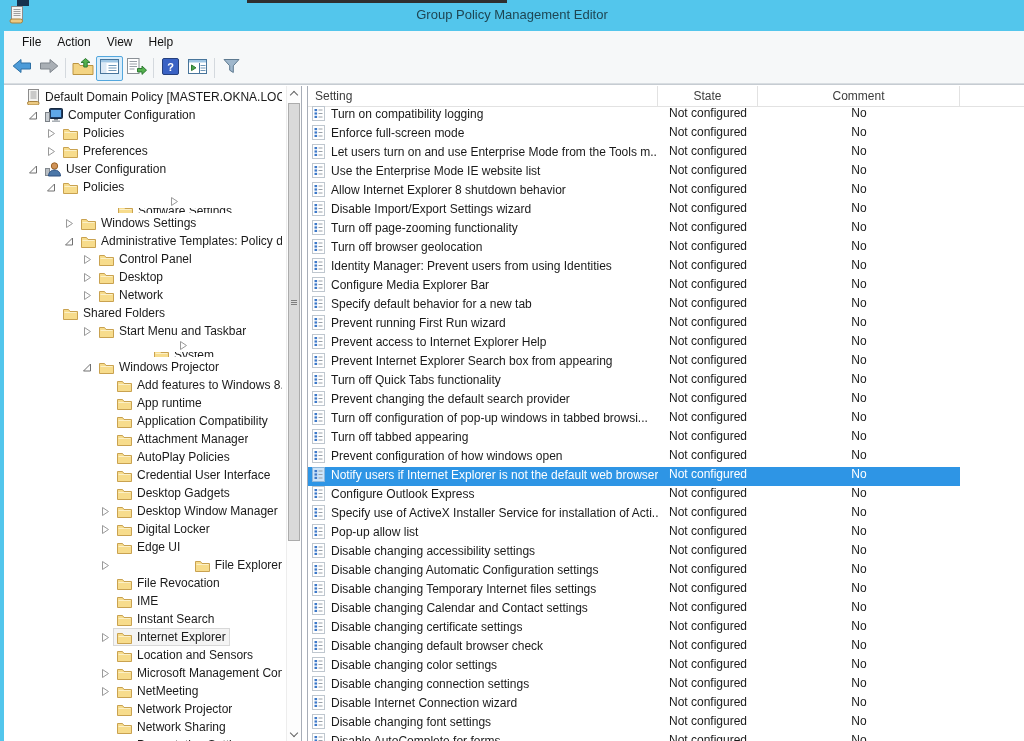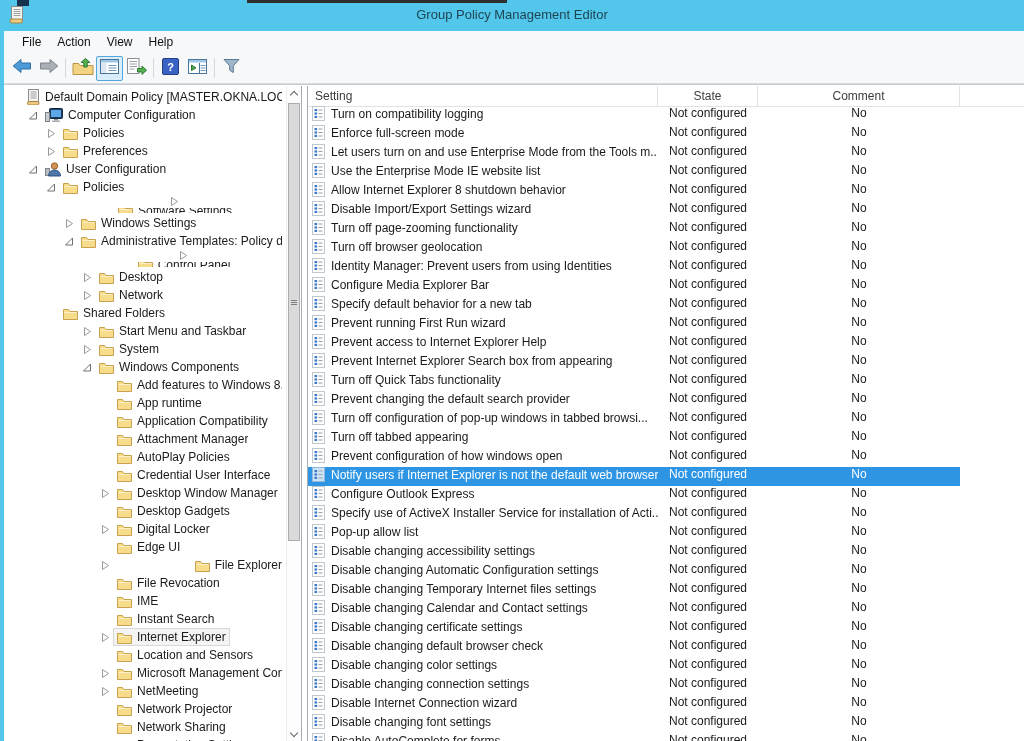--- a/index.html
+++ b/index.html
@@ -314,126 +314,126 @@
             <span class="tree-hit">
               <span class="tree-icon">
                 <svg width="15" height="13" viewBox="0 0 15 13">
                   <path d="M0.5 2.5h5l1.5 2h7.5v8H0.5z" fill="#F7DC8C" stroke="#C9A250"></path>
                   <path d="M1.5 5.5h12" stroke="#FBF0C8" fill="none"></path>
                 </svg>
               </span>
               <span class="tree-label">Administrative Templates: Policy def</span>
             </span>
           </div>
+          <div class="tree-row" style="padding-left: 78px;">
+            <span class="expander">
+              <svg width="9" height="9" viewBox="0 0 9 9">
+                <path d="M1.5 0.5L7.5 4.5L1.5 8.5z" fill="#FDFDFD" stroke="#9A9A9A"></path>
+              </svg>
+            </span>
+            <span class="tree-hit">
+              <span class="tree-icon">
+                <svg width="15" height="13" viewBox="0 0 15 13">
+                  <path d="M0.5 2.5h5l1.5 2h7.5v8H0.5z" fill="#F7DC8C" stroke="#C9A250"></path>
+                  <path d="M1.5 5.5h12" stroke="#FBF0C8" fill="none"></path>
+                </svg>
+              </span>
+              <span class="tree-label">Control Panel</span>
+            </span>
+          </div>
+          <div class="tree-row" style="padding-left: 78px;">
+            <span class="expander">
+              <svg width="9" height="9" viewBox="0 0 9 9">
+                <path d="M1.5 0.5L7.5 4.5L1.5 8.5z" fill="#FDFDFD" stroke="#9A9A9A"></path>
+              </svg>
+            </span>
+            <span class="tree-hit">
+              <span class="tree-icon">
+                <svg width="15" height="13" viewBox="0 0 15 13">
+                  <path d="M0.5 2.5h5l1.5 2h7.5v8H0.5z" fill="#F7DC8C" stroke="#C9A250"></path>
+                  <path d="M1.5 5.5h12" stroke="#FBF0C8" fill="none"></path>
+                </svg>
+              </span>
+              <span class="tree-label">Desktop</span>
+            </span>
+          </div>
+          <div class="tree-row" style="padding-left: 78px;">
+            <span class="expander">
+              <svg width="9" height="9" viewBox="0 0 9 9">
+                <path d="M1.5 0.5L7.5 4.5L1.5 8.5z" fill="#FDFDFD" stroke="#9A9A9A"></path>
+              </svg>
+            </span>
+            <span class="tree-hit">
+              <span class="tree-icon">
+                <svg width="15" height="13" viewBox="0 0 15 13">
+                  <path d="M0.5 2.5h5l1.5 2h7.5v8H0.5z" fill="#F7DC8C" stroke="#C9A250"></path>
+                  <path d="M1.5 5.5h12" stroke="#FBF0C8" fill="none"></path>
+                </svg>
+              </span>
+              <span class="tree-label">Network</span>
+            </span>
+          </div>
+          <div class="tree-row" style="padding-left: 42px;">
+            <span class="expander"></span>
+            <span class="tree-hit">
+              <span class="tree-icon">
+                <svg width="15" height="13" viewBox="0 0 15 13">
+                  <path d="M0.5 2.5h5l1.5 2h7.5v8H0.5z" fill="#F7DC8C" stroke="#C9A250"></path>
+                  <path d="M1.5 5.5h12" stroke="#FBF0C8" fill="none"></path>
+                </svg>
+              </span>
+              <span class="tree-label">Shared Folders</span>
+            </span>
+          </div>
+          <div class="tree-row" style="padding-left: 78px;">
+            <span class="expander">
+              <svg width="9" height="9" viewBox="0 0 9 9">
+                <path d="M1.5 0.5L7.5 4.5L1.5 8.5z" fill="#FDFDFD" stroke="#9A9A9A"></path>
+              </svg>
+            </span>
+            <span class="tree-hit">
+              <span class="tree-icon">
+                <svg width="15" height="13" viewBox="0 0 15 13">
+                  <path d="M0.5 2.5h5l1.5 2h7.5v8H0.5z" fill="#F7DC8C" stroke="#C9A250"></path>
+                  <path d="M1.5 5.5h12" stroke="#FBF0C8" fill="none"></path>
+                </svg>
+              </span>
+              <span class="tree-label">Start Menu and Taskbar</span>
+            </span>
+          </div>
           <div class="tree-row" style="padding-left: 78px; flex-direction: column;">
             <span class="expander">
               <svg width="9" height="9" viewBox="0 0 9 9">
                 <path d="M1.5 0.5L7.5 4.5L1.5 8.5z" fill="#FDFDFD" stroke="#9A9A9A"></path>
               </svg>
             </span>
             <span class="tree-hit">
               <span class="tree-icon">
                 <svg width="15" height="13" viewBox="0 0 15 13">
                   <path d="M0.5 2.5h5l1.5 2h7.5v8H0.5z" fill="#F7DC8C" stroke="#C9A250"></path>
                   <path d="M1.5 5.5h12" stroke="#FBF0C8" fill="none"></path>
                 </svg>
               </span>
-              <span class="tree-label">Control Panel</span>
+              <span class="tree-label">System</span>
             </span>
           </div>
           <div class="tree-row" style="padding-left: 78px;">
             <span class="expander">
               <svg width="9" height="9" viewBox="0 0 9 9">
-                <path d="M1.5 0.5L7.5 4.5L1.5 8.5z" fill="#FDFDFD" stroke="#9A9A9A"></path>
-              </svg>
-            </span>
-            <span class="tree-hit">
-              <span class="tree-icon">
-                <svg width="15" height="13" viewBox="0 0 15 13">
-                  <path d="M0.5 2.5h5l1.5 2h7.5v8H0.5z" fill="#F7DC8C" stroke="#C9A250"></path>
-                  <path d="M1.5 5.5h12" stroke="#FBF0C8" fill="none"></path>
-                </svg>
-              </span>
-              <span class="tree-label">Desktop</span>
-            </span>
-          </div>
-          <div class="tree-row" style="padding-left: 78px;">
-            <span class="expander">
-              <svg width="9" height="9" viewBox="0 0 9 9">
-                <path d="M1.5 0.5L7.5 4.5L1.5 8.5z" fill="#FDFDFD" stroke="#9A9A9A"></path>
-              </svg>
-            </span>
-            <span class="tree-hit">
-              <span class="tree-icon">
-                <svg width="15" height="13" viewBox="0 0 15 13">
-                  <path d="M0.5 2.5h5l1.5 2h7.5v8H0.5z" fill="#F7DC8C" stroke="#C9A250"></path>
-                  <path d="M1.5 5.5h12" stroke="#FBF0C8" fill="none"></path>
-                </svg>
-              </span>
-              <span class="tree-label">Network</span>
-            </span>
-          </div>
-          <div class="tree-row" style="padding-left: 42px;">
-            <span class="expander"></span>
-            <span class="tree-hit">
-              <span class="tree-icon">
-                <svg width="15" height="13" viewBox="0 0 15 13">
-                  <path d="M0.5 2.5h5l1.5 2h7.5v8H0.5z" fill="#F7DC8C" stroke="#C9A250"></path>
-                  <path d="M1.5 5.5h12" stroke="#FBF0C8" fill="none"></path>
-                </svg>
-              </span>
-              <span class="tree-label">Shared Folders</span>
-            </span>
-          </div>
-          <div class="tree-row" style="padding-left: 78px;">
-            <span class="expander">
-              <svg width="9" height="9" viewBox="0 0 9 9">
-                <path d="M1.5 0.5L7.5 4.5L1.5 8.5z" fill="#FDFDFD" stroke="#9A9A9A"></path>
-              </svg>
-            </span>
-            <span class="tree-hit">
-              <span class="tree-icon">
-                <svg width="15" height="13" viewBox="0 0 15 13">
-                  <path d="M0.5 2.5h5l1.5 2h7.5v8H0.5z" fill="#F7DC8C" stroke="#C9A250"></path>
-                  <path d="M1.5 5.5h12" stroke="#FBF0C8" fill="none"></path>
-                </svg>
-              </span>
-              <span class="tree-label">Start Menu and Taskbar</span>
-            </span>
-          </div>
-          <div class="tree-row" style="padding-left: 78px;">
-            <span class="expander">
-              <svg width="9" height="9" viewBox="0 0 9 9">
-                <path d="M1.5 0.5L7.5 4.5L1.5 8.5z" fill="#FDFDFD" stroke="#9A9A9A"></path>
-              </svg>
-            </span>
-            <span class="tree-hit">
-              <span class="tree-icon">
-                <svg width="15" height="13" viewBox="0 0 15 13">
-                  <path d="M0.5 2.5h5l1.5 2h7.5v8H0.5z" fill="#F7DC8C" stroke="#C9A250"></path>
-                  <path d="M1.5 5.5h12" stroke="#FBF0C8" fill="none"></path>
-                </svg>
-              </span>
-              <span class="tree-label">System</span>
-            </span>
-          </div>
-          <div class="tree-row" style="padding-left: 78px;">
-            <span class="expander">
-              <svg width="9" height="9" viewBox="0 0 9 9">
                 <path d="M7.5 1V8H0.5z" fill="#FDFDFD" stroke="#707070"></path>
               </svg>
             </span>
             <span class="tree-hit">
               <span class="tree-icon">
                 <svg width="15" height="13" viewBox="0 0 15 13">
                   <path d="M0.5 2.5h5l1.5 2h7.5v8H0.5z" fill="#F7DC8C" stroke="#C9A250"></path>
                   <path d="M1.5 5.5h12" stroke="#FBF0C8" fill="none"></path>
                 </svg>
               </span>
-              <span class="tree-label">Windows Components</span>
+              <span class="tree-label">Windows Projector</span>
             </span>
           </div>
           <div class="tree-row" style="padding-left: 96px;">
             <span class="expander"></span>
             <span class="tree-hit">
               <span class="tree-icon">
                 <svg width="15" height="13" viewBox="0 0 15 13">
                   <path d="M0.5 2.5h5l1.5 2h7.5v8H0.5z" fill="#F7DC8C" stroke="#C9A250"></path>
                   <path d="M1.5 5.5h12" stroke="#FBF0C8" fill="none"></path>
                 </svg>
@@ -495,45 +495,45 @@
               <span class="tree-icon">
                 <svg width="15" height="13" viewBox="0 0 15 13">
                   <path d="M0.5 2.5h5l1.5 2h7.5v8H0.5z" fill="#F7DC8C" stroke="#C9A250"></path>
                   <path d="M1.5 5.5h12" stroke="#FBF0C8" fill="none"></path>
                 </svg>
               </span>
               <span class="tree-label">Credential User Interface</span>
             </span>
           </div>
           <div class="tree-row" style="padding-left: 96px;">
+            <span class="expander"></span>
+            <span class="tree-hit">
+              <span class="tree-icon">
+                <svg width="15" height="13" viewBox="0 0 15 13">
+                  <path d="M0.5 2.5h5l1.5 2h7.5v8H0.5z" fill="#F7DC8C" stroke="#C9A250"></path>
+                  <path d="M1.5 5.5h12" stroke="#FBF0C8" fill="none"></path>
+                </svg>
+              </span>
+              <span class="tree-label">Desktop Gadgets</span>
+            </span>
+          </div>
+          <div class="tree-row" style="padding-left: 96px;">
             <span class="expander">
               <svg width="9" height="9" viewBox="0 0 9 9">
                 <path d="M1.5 0.5L7.5 4.5L1.5 8.5z" fill="#FDFDFD" stroke="#9A9A9A"></path>
               </svg>
             </span>
             <span class="tree-hit">
               <span class="tree-icon">
                 <svg width="15" height="13" viewBox="0 0 15 13">
                   <path d="M0.5 2.5h5l1.5 2h7.5v8H0.5z" fill="#F7DC8C" stroke="#C9A250"></path>
                   <path d="M1.5 5.5h12" stroke="#FBF0C8" fill="none"></path>
                 </svg>
               </span>
               <span class="tree-label">Desktop Window Manager</span>
-            </span>
-          </div>
-          <div class="tree-row" style="padding-left: 96px;">
-            <span class="expander"></span>
-            <span class="tree-hit">
-              <span class="tree-icon">
-                <svg width="15" height="13" viewBox="0 0 15 13">
-                  <path d="M0.5 2.5h5l1.5 2h7.5v8H0.5z" fill="#F7DC8C" stroke="#C9A250"></path>
-                  <path d="M1.5 5.5h12" stroke="#FBF0C8" fill="none"></path>
-                </svg>
-              </span>
-              <span class="tree-label">Desktop Gadgets</span>
             </span>
           </div>
           <div class="tree-row" style="padding-left: 96px;">
             <span class="expander">
               <svg width="9" height="9" viewBox="0 0 9 9">
                 <path d="M1.5 0.5L7.5 4.5L1.5 8.5z" fill="#FDFDFD" stroke="#9A9A9A"></path>
               </svg>
             </span>
             <span class="tree-hit">
               <span class="tree-icon">

